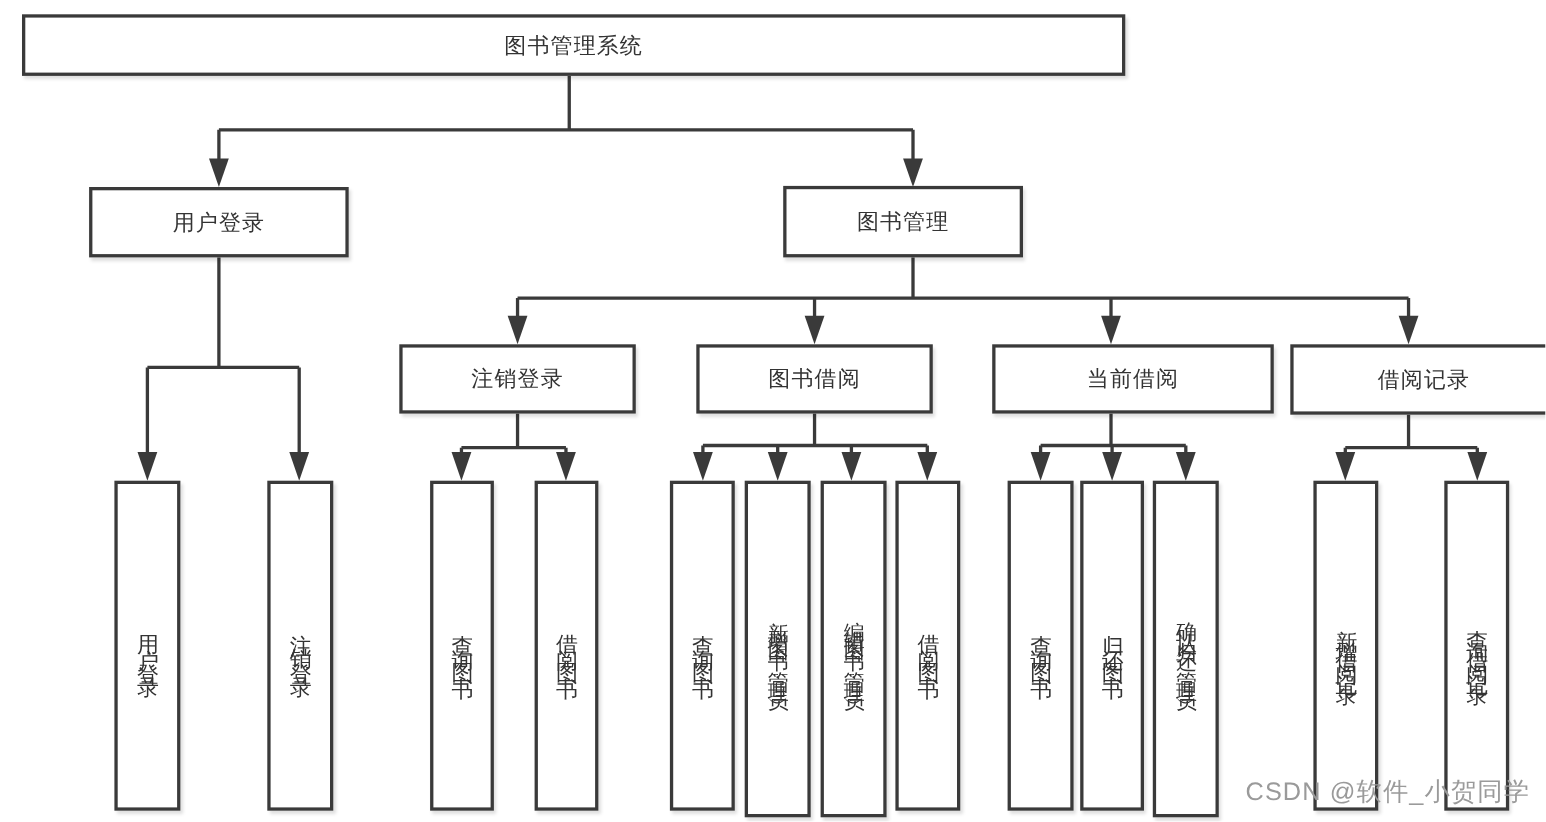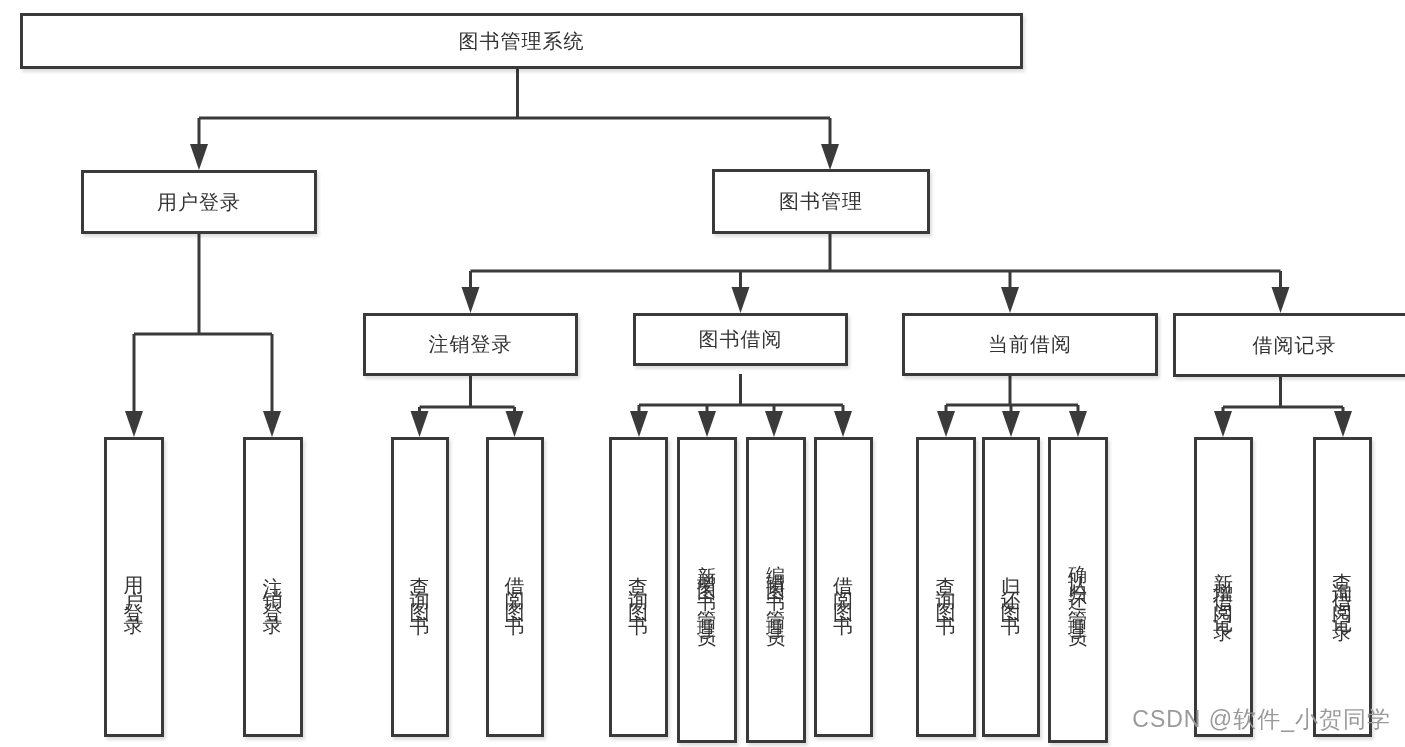--- a/index.html
+++ b/index.html
@@ -110,21 +110,21 @@
   <div class="node" style="left:81px;top:170px;width:236px;height:64px">
     <span class="hlbl">用户登录</span>
   </div>
   <div class="node" style="left:712px;top:169px;width:218px;height:65px">
     <span class="hlbl">图书管理</span>
   </div>
 
   <div class="node" style="left:363px;top:313px;width:215px;height:63px">
     <span class="hlbl">注销登录</span>
   </div>
-  <div class="node" style="left:633px;top:313px;width:215px;height:53px">
+  <div class="node" style="left:633px;top:313px;width:215px;height:63px">
     <span class="hlbl">图书借阅</span>
   </div>
   <div class="node" style="left:902px;top:313px;width:256px;height:63px">
     <span class="hlbl">当前借阅</span>
   </div>
   <div class="node" style="left:1173px;top:313px;width:243px;height:64px">
     <span class="hlbl">借阅记录</span>
   </div>
 
   <div class="node" style="left:104px;top:437px;width:60px;height:300px">

